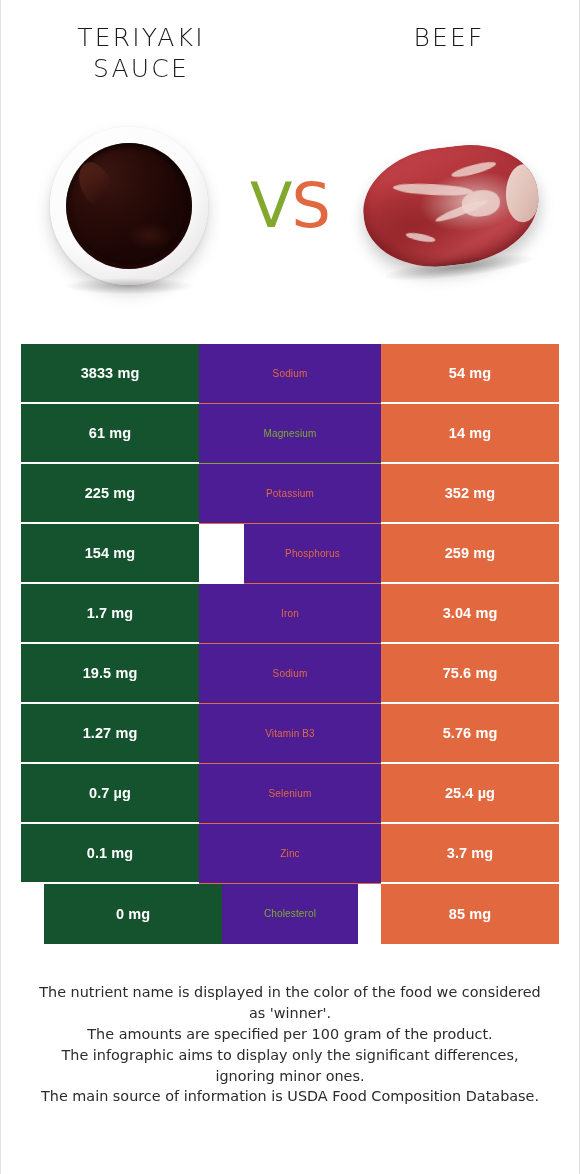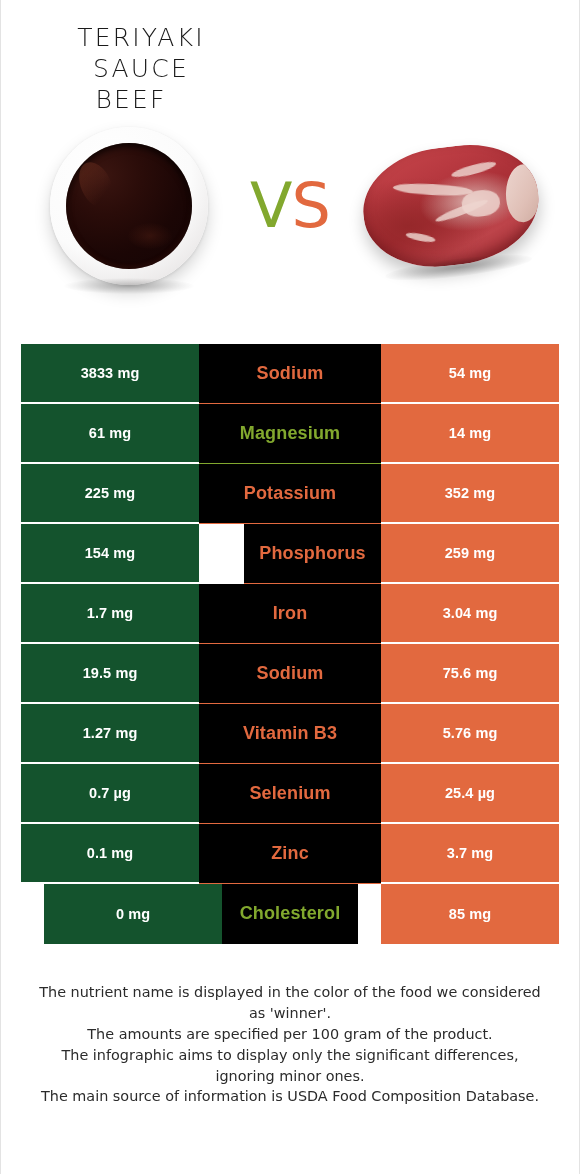--- a/index.html
+++ b/index.html
@@ -20,21 +20,20 @@
   }
 
   
   .header {
     display: flex;
     align-items: flex-start;
     justify-content: space-between;
     padding: 22px 30px 0 30px;
     box-sizing: border-box;
     height: 100px;
-    flex-direction: column;
   }
   .food-title {
     font-family: "DejaVu Sans", sans-serif;
     font-weight: 300;
     font-size: 25px;
     letter-spacing: 2.2px;
     line-height: 1.24;
     color: #1a1a1a;
     text-align: center;
     white-space: pre-line;
@@ -191,23 +190,23 @@
   .cell.left, .cell.right {
     width: 178px;
     color: #ffffff;
     letter-spacing: .1px;
     border-bottom: 2px solid #ffffff;
   }
   .cell.left  { background: #14532d; }
   .cell.right { background: #e2693f; text-align: center; }
   .cell.mid {
     flex: 1;
-    background: #000000;
-    font-size: 18px;
-    font-weight: 700;
+    background: #4c1d95;
+    font-size: 10px;
+    font-weight: 400;
     letter-spacing: .15px;
     border-bottom: 1px solid transparent;
   }
   .row:last-child .cell.left,
   .row:last-child .cell.right { border-bottom: none; margin-left: 23px; }
 
   
   .note {
     margin: 38px auto 0 auto;
     width: 520px;

